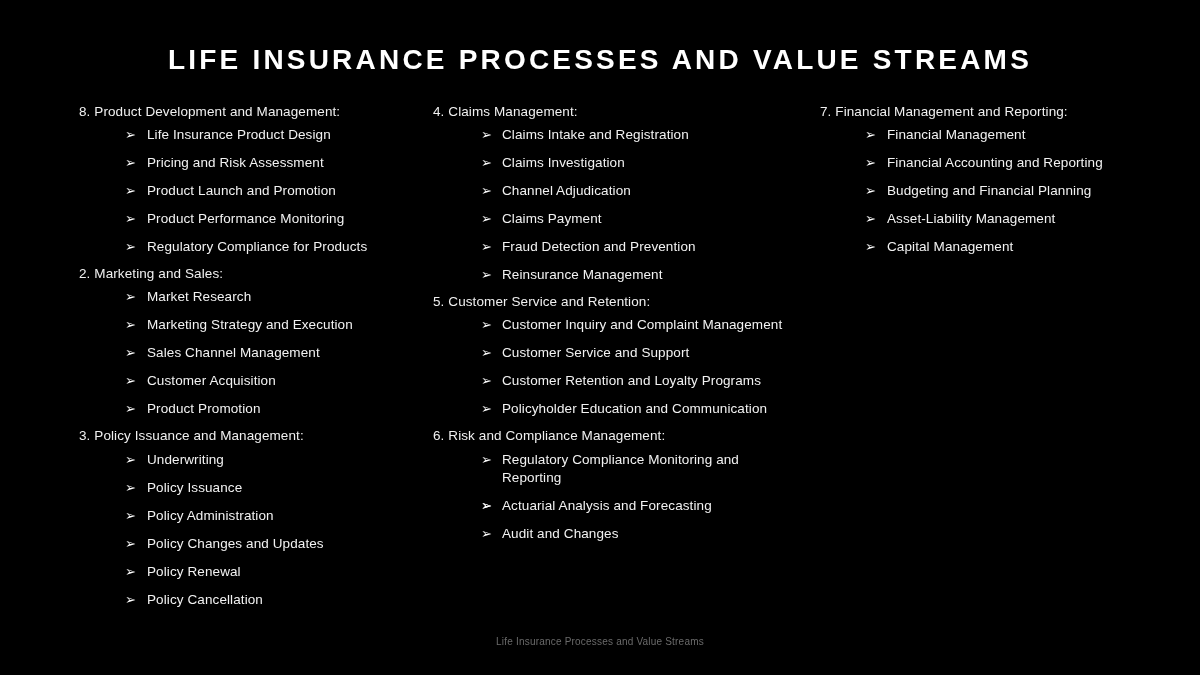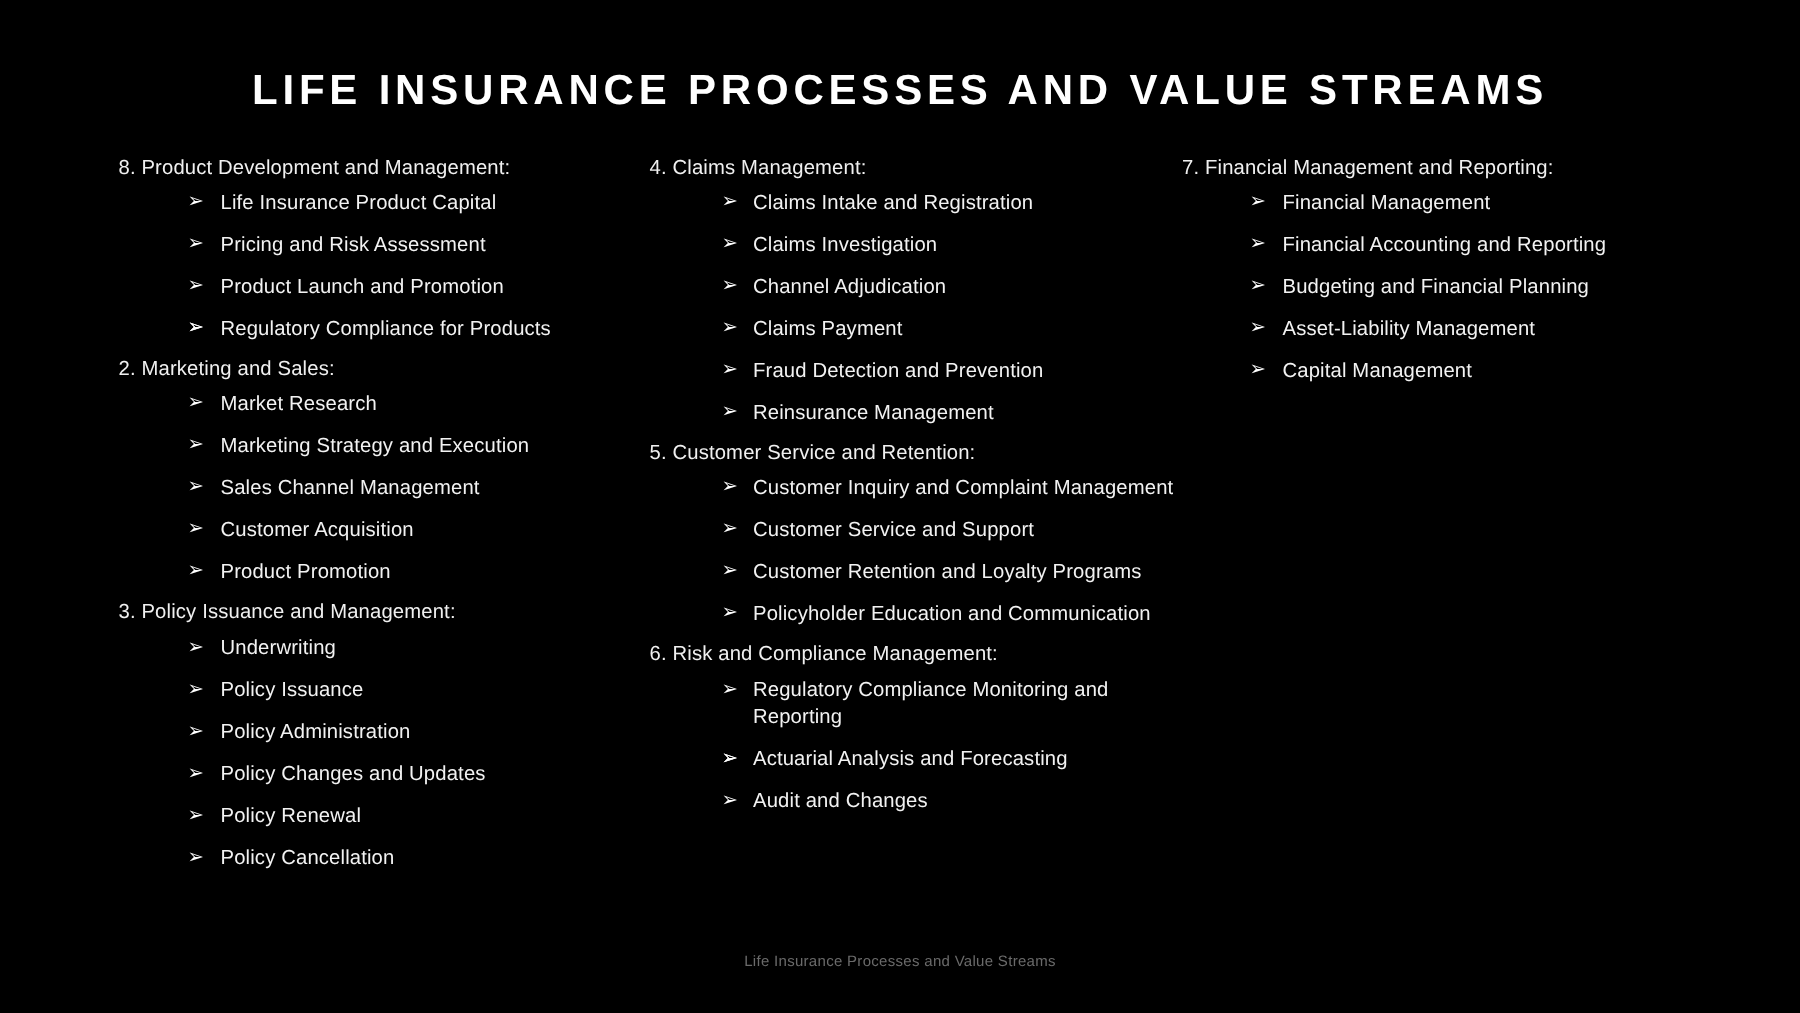--- a/index.html
+++ b/index.html
@@ -41,21 +41,21 @@
     left: 0;
     width: 1200px;
     height: 520px;
   }
   .column {
     position: absolute;
     top: 0;
   }
   .col-1 { left: 79px;  width: 350px; }
   .col-2 { left: 433px; width: 365px; }
-  .col-3 { left: 788px; width: 340px; }
+  .col-3 { left: 820px; width: 340px; }
 
   .section {
     margin: 0 0 0 0;
   }
   .section-heading {
     font-size: 13.5px;
     font-weight: normal;
     color: #f0f0f0;
     line-height: 1.2;
     padding-bottom: 6px;
@@ -119,32 +119,33 @@
 
   <div class="slide-title">LIFE INSURANCE PROCESSES AND VALUE STREAMS</div>
 
   <div class="columns">
     <div class="column col-1">
         <div class="section">
           <div class="section-heading">8. Product Development and Management:</div>
           <ul class="items">
             <li class="item">
               <span class="bullet-icon">➢</span>
-              <span class="item-label">Life Insurance Product Capital</span>
+              <span class="item-label">Life Insurance Product Design</span>
             </li>
             <li class="item">
               <span class="bullet-icon">➢</span>
               <span class="item-label">Pricing and Risk Assessment</span>
             </li>
             <li class="item">
               <span class="bullet-icon">➢</span>
               <span class="item-label">Product Launch and Promotion</span>
             </li>
             <li class="item">
               <span class="bullet-icon">➢</span>
+              <span class="item-label">Product Performance Monitoring</span>
             </li>
             <li class="item">
               <span class="bullet-icon">➢</span>
               <span class="item-label">Regulatory Compliance for Products</span>
             </li>
           </ul>
         </div>
         <div class="section">
           <div class="section-heading">2. Marketing and Sales:</div>
           <ul class="items">

